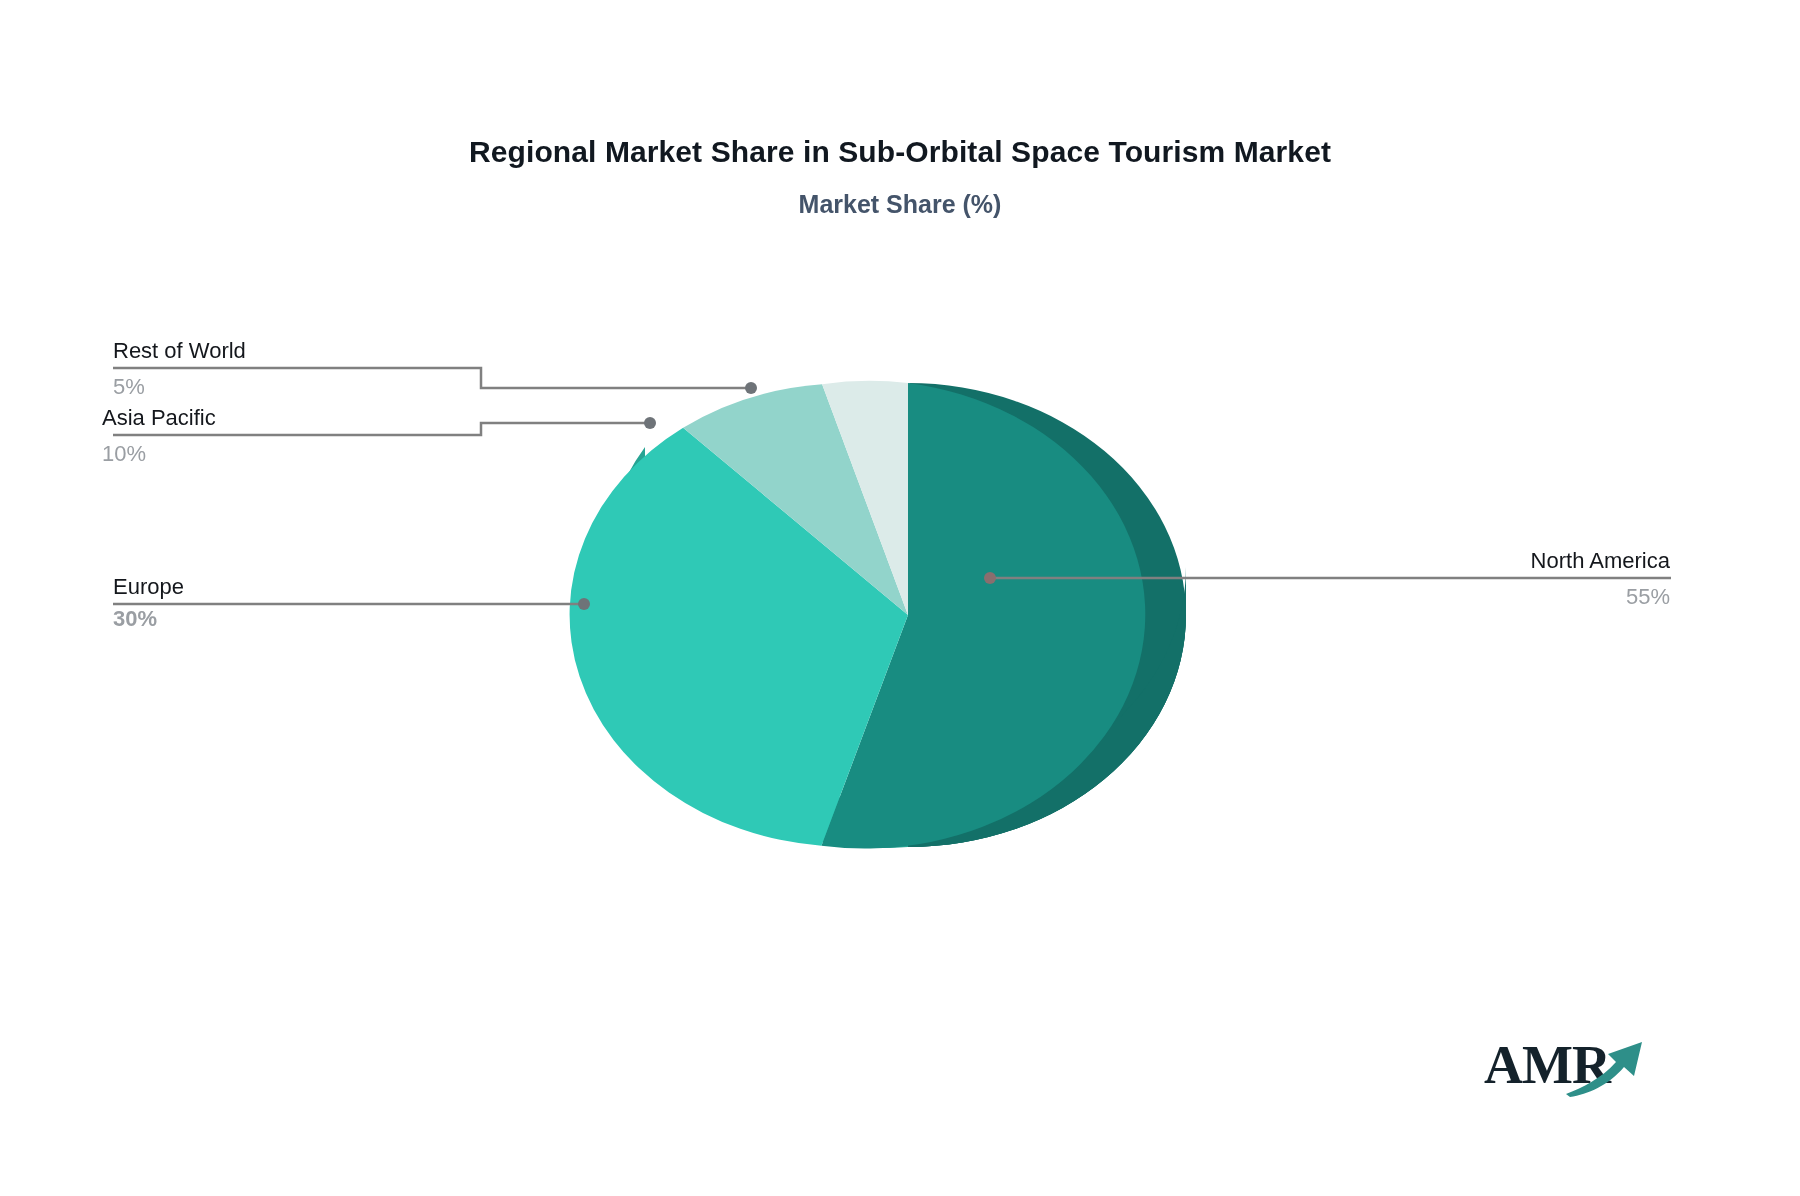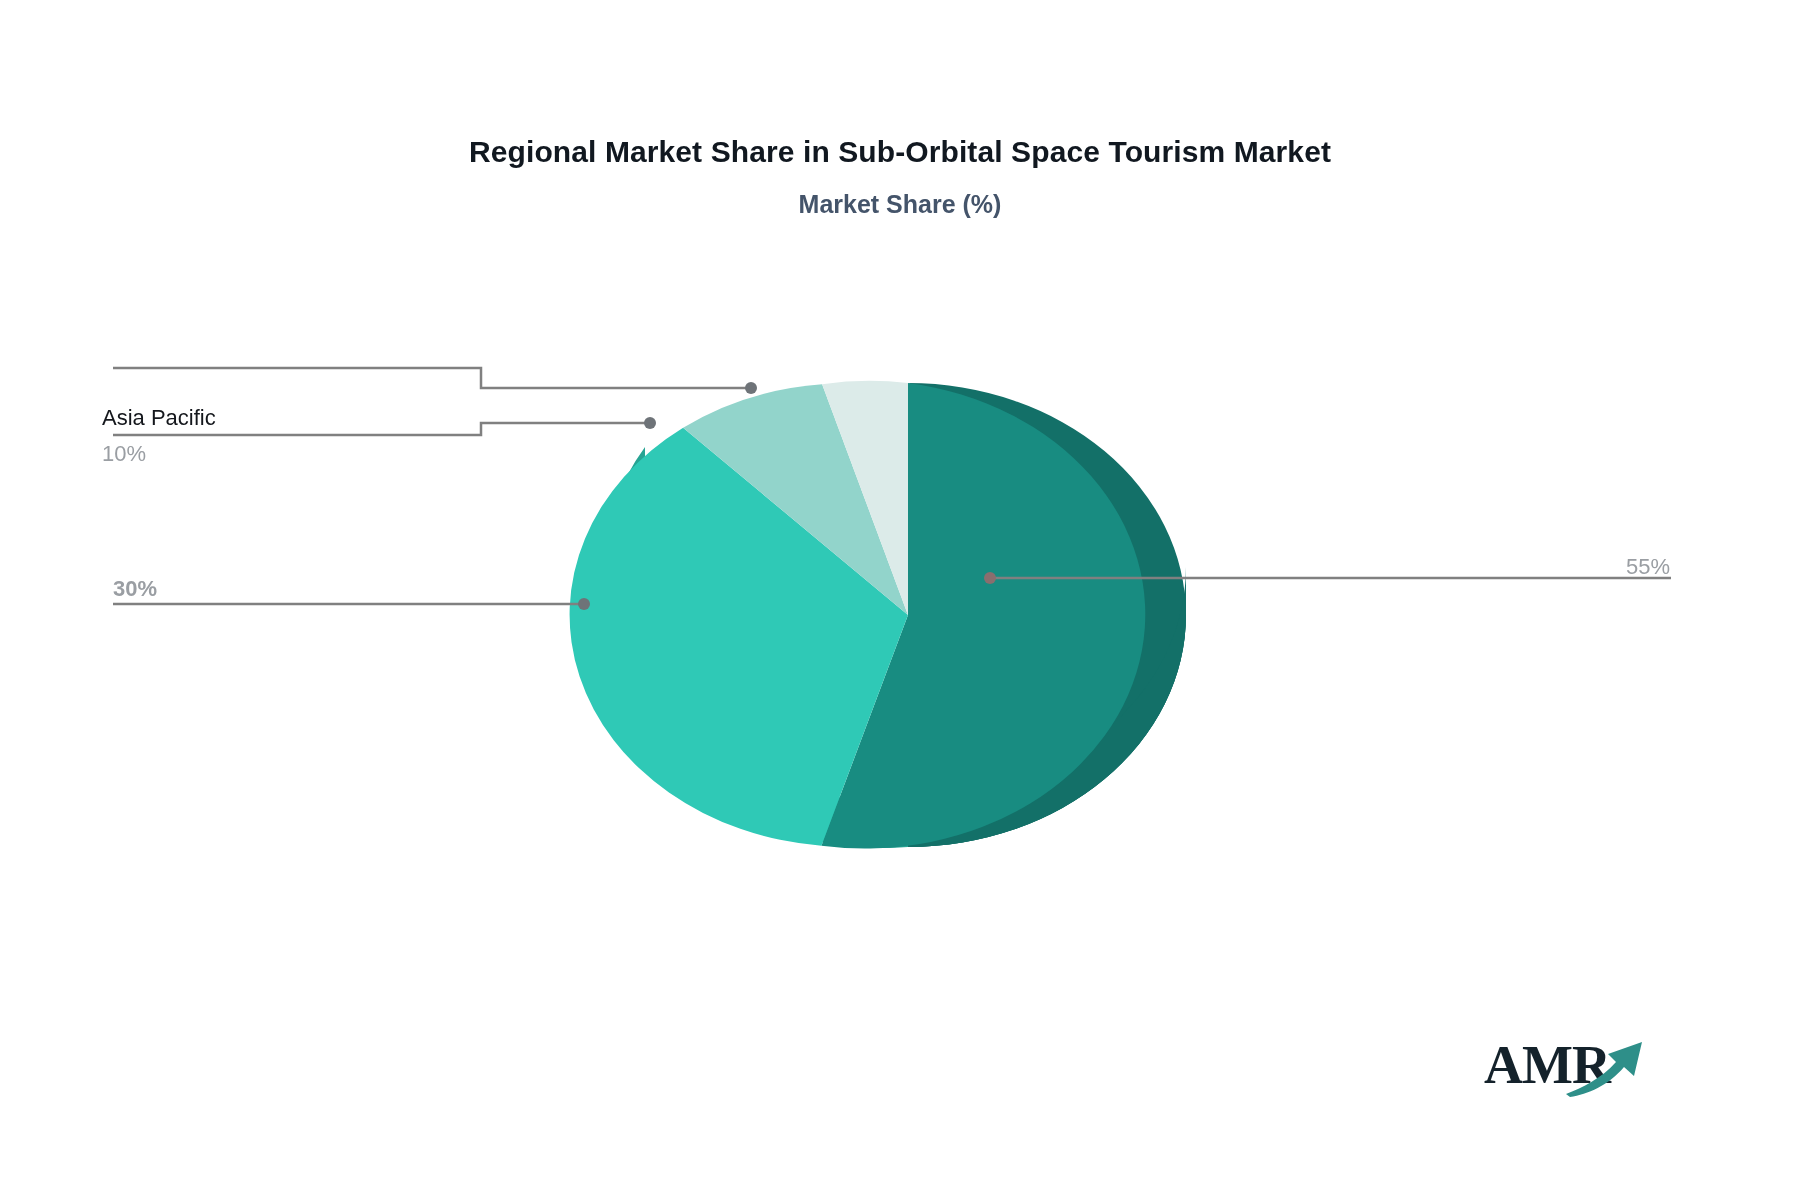--- a/index.html
+++ b/index.html
@@ -159,31 +159,37 @@
 
       <g fill="#6E7378">
         <circle cx="751" cy="388" r="6"></circle>
         <circle cx="650" cy="423" r="6"></circle>
         <circle cx="584" cy="604" r="6"></circle>
         <circle cx="990" cy="578" r="6" fill="#8A6E6E"></circle>
       </g>
     </svg>
   </div>
 
+  <div class="callout align-left" id="callout-rest-of-world">
+    <div class="cl-name">Rest of World</div>
+    <div class="cl-value" style="margin-top:6px;">5%</div>
+  </div>
 
   <div class="callout align-left" id="callout-asia-pacific">
     <div class="cl-name">Asia Pacific</div>
     <div class="cl-value" style="margin-top:6px;">10%</div>
   </div>
 
   <div class="callout align-left" id="callout-europe">
+    <div class="cl-name">Europe</div>
     <div class="cl-value" style="margin-top:2px;font-weight:bold;">30%</div>
   </div>
 
   <div class="callout align-right" id="callout-north-america">
+    <div class="cl-name">North America</div>
     <div class="cl-value" style="margin-top:6px;">55%</div>
   </div>
 
   <div id="amr-logo">
     <div class="amr-text">AMR</div>
     <svg width="92" height="62" viewBox="0 0 92 62" xmlns="http://www.w3.org/2000/svg">
       <path d="M2,58 C 18,52 38,42 52,26 L 44,18 L 78,6 L 70,40 L 60,31 C 44,50 24,58 6,61 Z" fill="#2E8F89"></path>
     </svg>
   </div>
 

